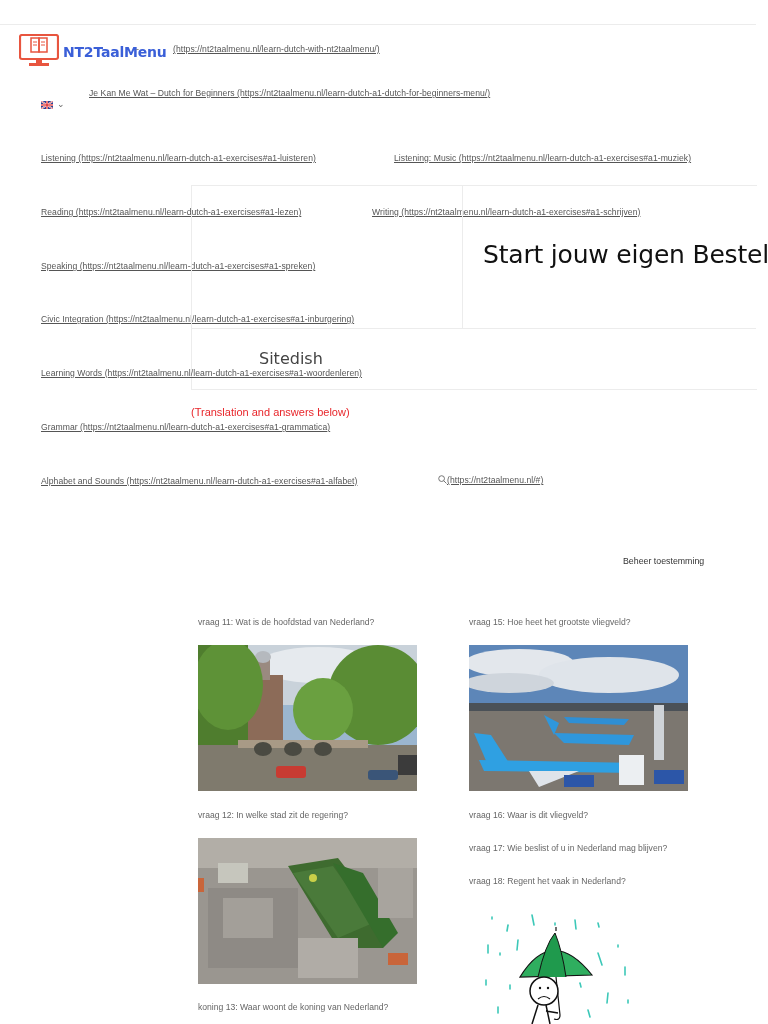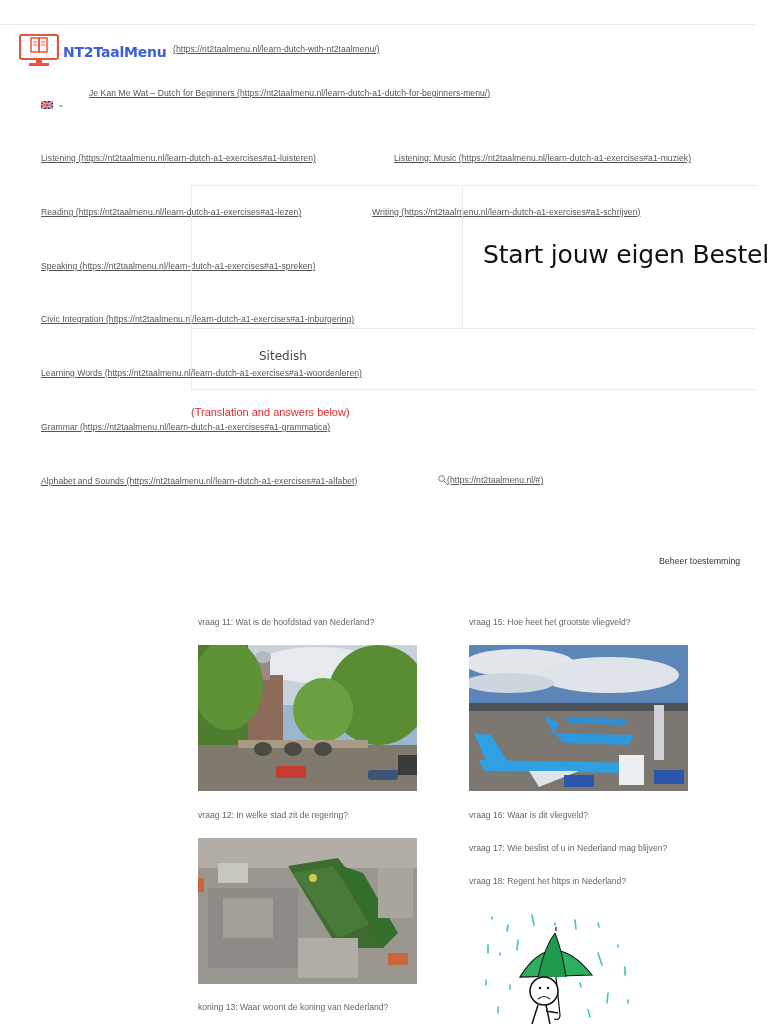--- a/index.html
+++ b/index.html
@@ -18,25 +18,25 @@
   .brand { left: 63px; top: 44px; font-size: 14px; font-weight: bold; color: #3a5fd8; font-family: "DejaVu Sans", sans-serif; letter-spacing: -0.2px; }
   .brand-sep { left: 136px; top: 44px; font-size: 9px; color: #666; }
   .flag { left: 41px; top: 101px; width: 12px; height: 8px; }
   .chev { left: 57px; top: 99px; font-size: 9px; color: #666; }
 
   
   .overlay { left: 191px; top: 185px; width: 565px; height: 203px; border: 1px solid #ececec; border-right: none; background: transparent; }
   .overlay-vdiv { left: 462px; top: 186px; width: 1px; height: 142px; background: #ececec; }
   .overlay-hdiv { left: 192px; top: 328px; width: 564px; height: 1px; background: #ececec; }
   .overlay-title { left: 483px; top: 240px; font-size: 25px; color: #111; white-space: nowrap; letter-spacing: -0.2px; font-family: "DejaVu Sans", sans-serif; }
-  .overlay-brand { left: 259px; top: 349px; font-size: 12px; color: #444; font-family: "DejaVu Sans", sans-serif; }
+  .overlay-brand { left: 259px; top: 349px; font-size: 16px; color: #444; font-family: "DejaVu Sans", sans-serif; }
 
   .red-note { left: 191px; top: 406px; font-size: 11px; color: #e8262b; white-space: nowrap; }
   .search-link { left: 438px; top: 475px; }
-  .consent { left: 623px; top: 556px; font-size: 8.8px; color: #333; white-space: nowrap; cursor: pointer; margin-left: 36px; }
+  .consent { left: 623px; top: 556px; font-size: 8.8px; color: #333; white-space: nowrap; cursor: pointer; }
 
   .q { position: absolute; font-size: 8.6px; color: #666; white-space: nowrap; }
   .pic { position: absolute; width: 219px; height: 146px; overflow: hidden; }
 </style>
 </head>
 <body>
 
 <div class="abs top-rule"></div>
 
 <svg class="abs logo" viewBox="0 0 40 34">
@@ -147,21 +147,21 @@
   <path d="M10 115 L170 118 L168 128 L15 126 Z" fill="#2fa0e2"></path>
   <path d="M18 118 L5 88 L22 90 L40 118 Z" fill="#2fa0e2"></path>
   <path d="M60 126 L110 126 L70 142 Z" fill="#dfe4ea"></path>
   <rect x="150" y="110" width="25" height="30" fill="#eceff2"></rect>
   <rect x="95" y="130" width="30" height="12" fill="#2c56a8"></rect>
   <rect x="185" y="125" width="30" height="14" fill="#2c56a8"></rect>
   <rect x="185" y="60" width="10" height="55" fill="#cfd3d7"></rect>
 </svg>
 <div class="q" style="left:469px;top:810px;">vraag 16: Waar is dit vliegveld?</div>
 <div class="q" style="left:469px;top:843px;">vraag 17: Wie beslist of u in Nederland mag blijven?</div>
-<div class="q" style="left:469px;top:876px;">vraag 18: Regent het https in Nederland?</div>
+<div class="q" style="left:469px;top:876px;">vraag 18: Regent het vaak in Nederland?</div>
 
 <svg class="abs" style="left:480px;top:905px;width:160px;height:119px;" viewBox="0 0 160 119">
   <g stroke="#3cc8b8" stroke-width="1.6" stroke-linecap="round">
     <line x1="12" y1="12" x2="12" y2="14"></line>
     <line x1="28" y1="20" x2="27" y2="26"></line>
     <line x1="52" y1="10" x2="54" y2="20"></line>
     <line x1="75" y1="18" x2="75" y2="20"></line>
     <line x1="95" y1="15" x2="96" y2="24"></line>
     <line x1="118" y1="18" x2="119" y2="22"></line>
     <line x1="8" y1="40" x2="8" y2="48"></line>

